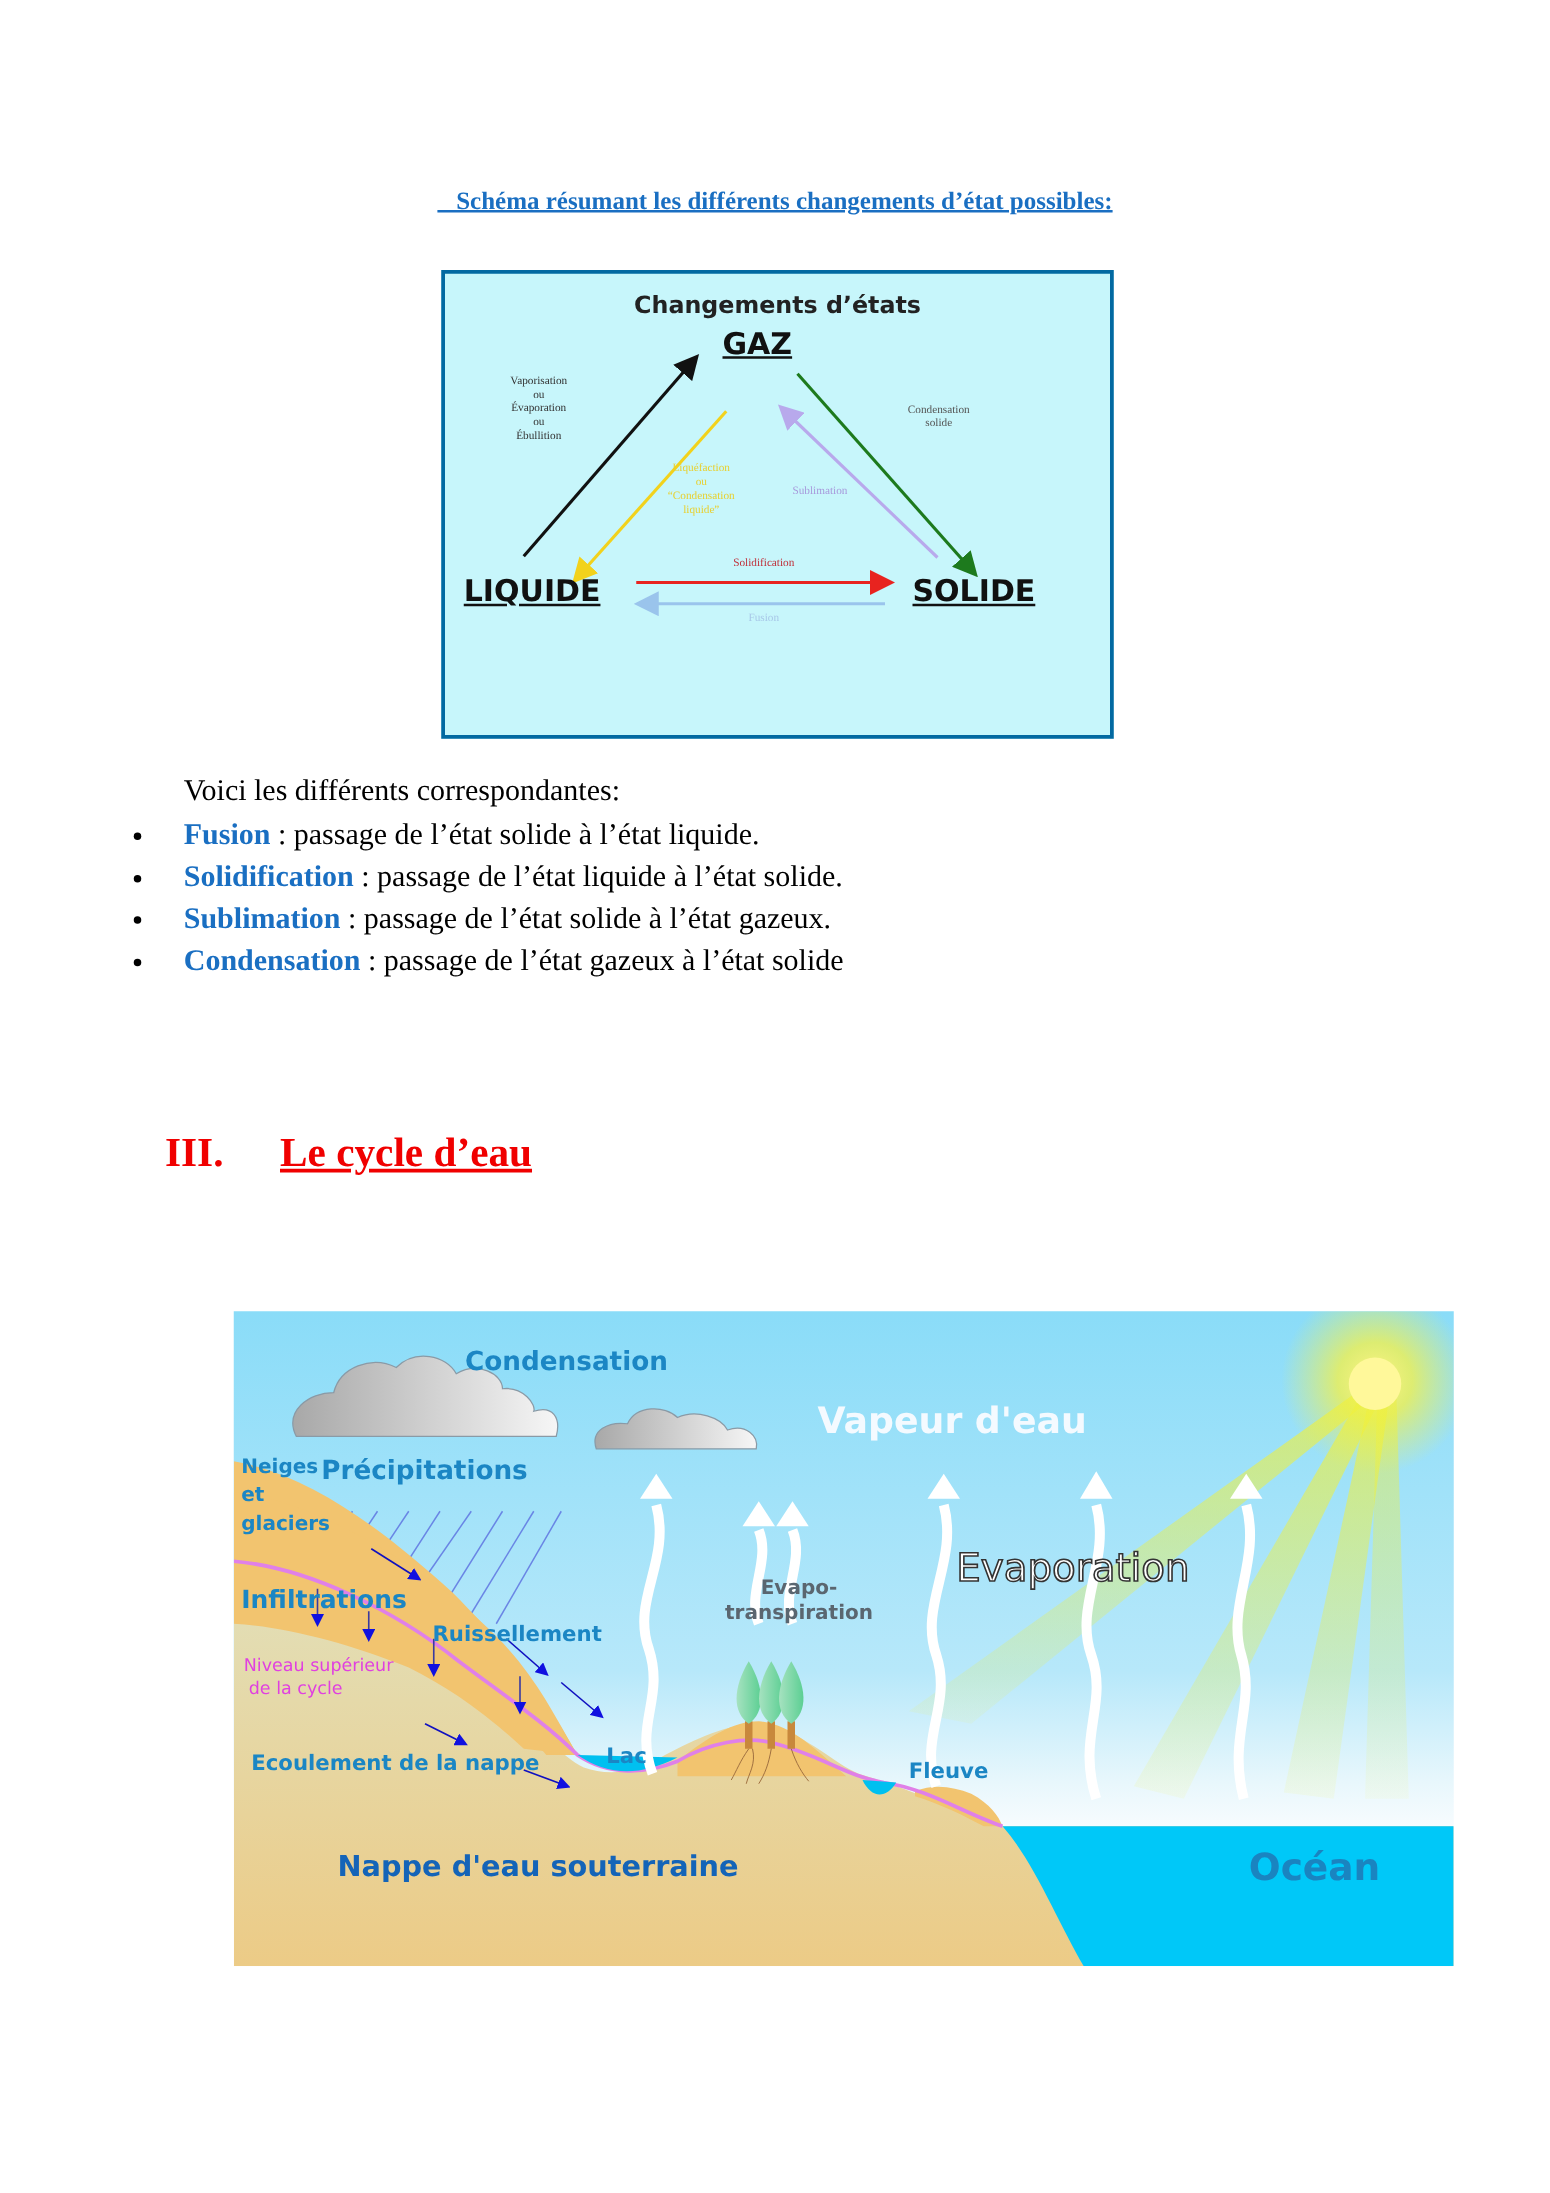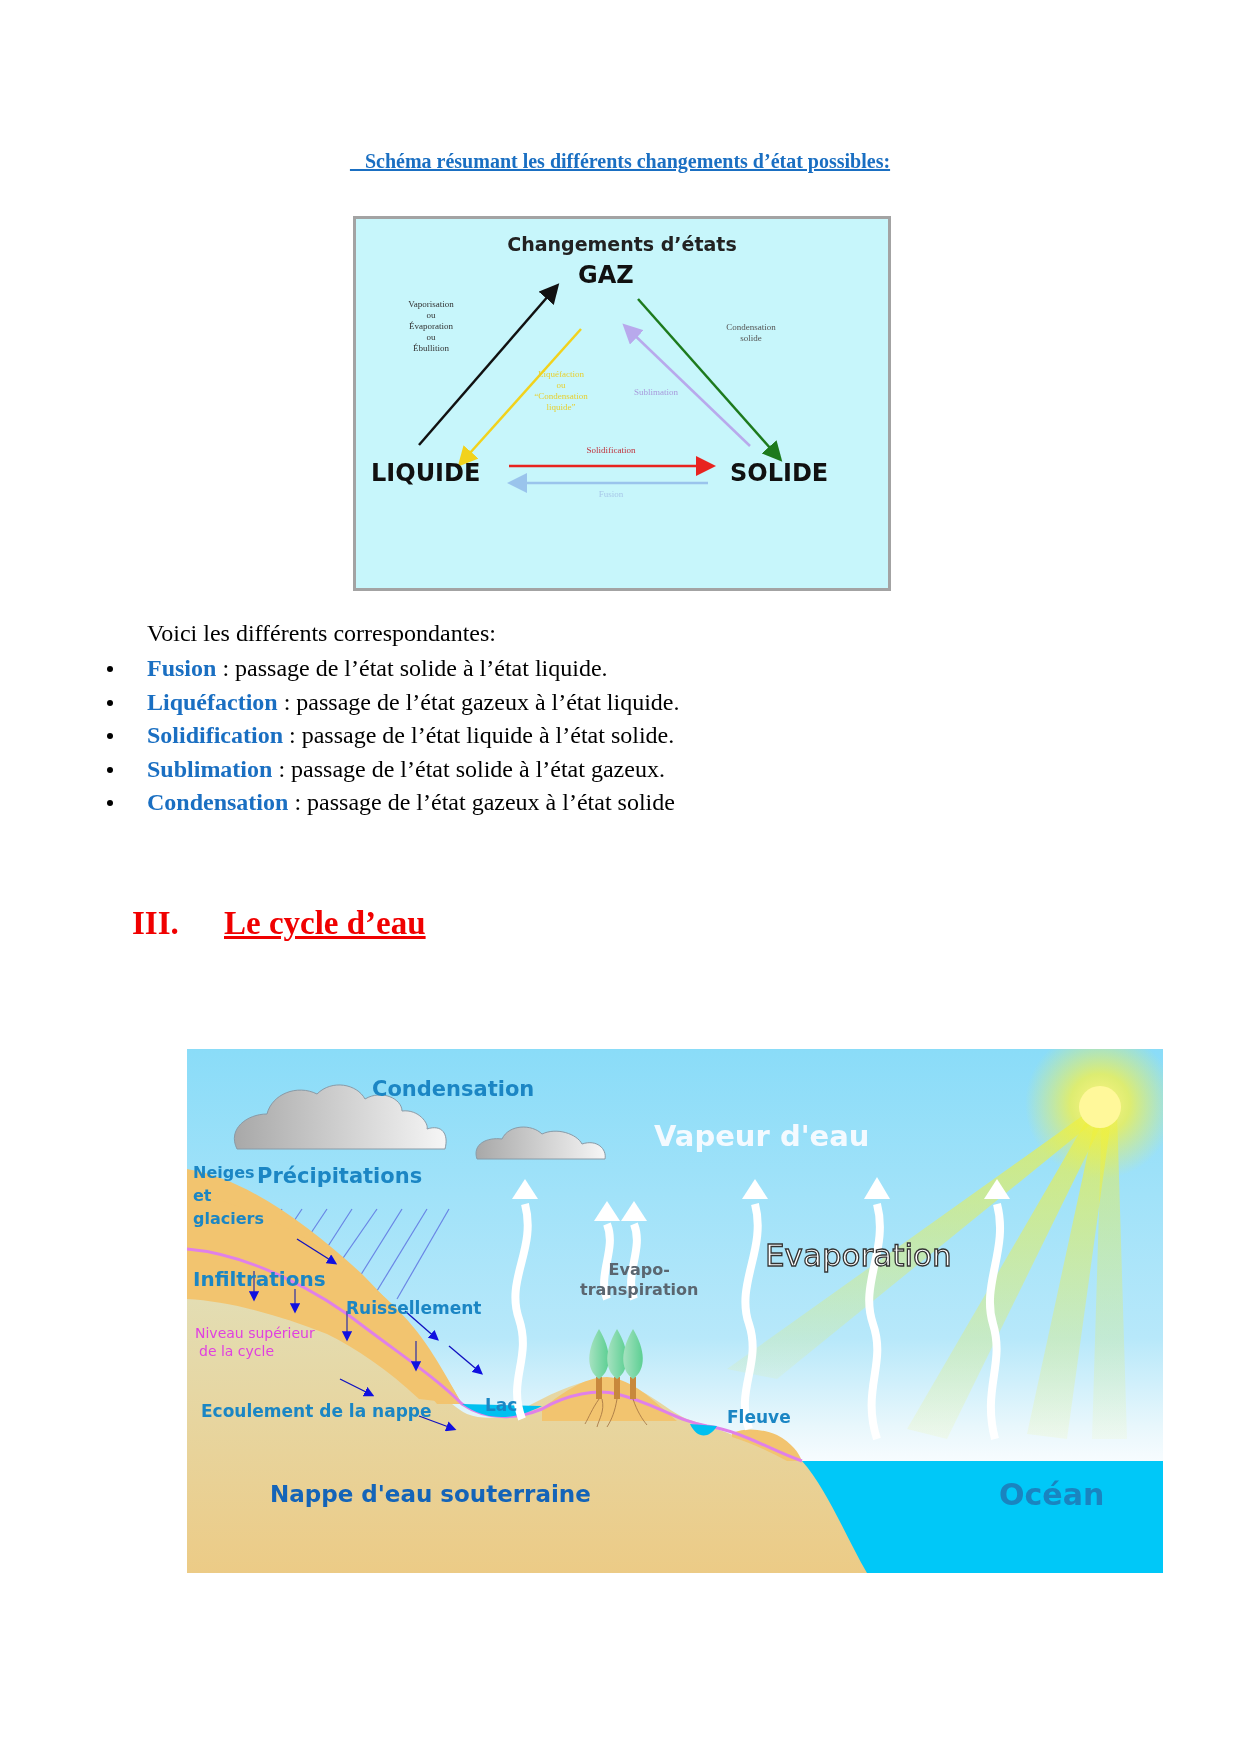--- a/index.html
+++ b/index.html
@@ -2,24 +2,24 @@
 <html><head>
 <meta charset="utf-8">
 <style>
   html, body { margin: 0; padding: 0; background: #ffffff; }
   body { width: 1240px; height: 1754px; position: relative; overflow: hidden; font-family: "Liberation Serif", serif; color: #000; }
 
   .caption { position: absolute; top: 150px; left: 0; width: 1240px; text-align: center; }
   .caption span { font-family: "Liberation Serif", serif; font-weight: bold; font-size: 20px; color: #1a6fc2; text-decoration: underline; text-decoration-color: #1a6fc2; white-space: pre; }
 
   
-  .tri { position: absolute; left: 353px; top: 216px; width: 532px; height: 369px; border: 3px solid #a3a3a3; background: #c7f6fb; }
+  .tri { position: absolute; left: 353px; top: 216px; width: 532px; height: 369px; border: 3px solid #0369a1; background: #c7f6fb; }
   .tri svg { position: absolute; left: 0; top: 0; }
   .tri .t-title { position: absolute; left: 0; width: 100%; top: 14px; text-align: center; font-family: "DejaVu Sans", sans-serif; font-weight: bold; font-size: 19px; color: #222; }
-  .tri .node { position: absolute; font-family: "DejaVu Sans", sans-serif; font-weight: bold; font-size: 24px; color: #111; }
+  .tri .node { position: absolute; font-family: "DejaVu Sans", sans-serif; font-weight: bold; font-size: 24px; color: #111; text-decoration: underline; }
   .tri .small { position: absolute; font-family: "Liberation Serif", serif; font-size: 9px; line-height: 11px; text-align: center; }
 
   .defs-intro { position: absolute; left: 147px; top: 620px; font-size: 24px; }
   .defs { position: absolute; left: 100px; top: 653px; margin: 0; padding: 0; list-style: none; }
   .defs li { position: relative; height: 33.5px; font-size: 24px; line-height: 30px; padding-left: 47px; white-space: nowrap; }
   .defs li .bullet { position: absolute; left: 7px; top: 13px; width: 6px; height: 6px; border-radius: 50%; background: #000; }
   .defs li .term { color: #1a6fc2; font-weight: bold; }
 
   .section { position: absolute; left: 132px; top: 905px; color: #f00000; font-weight: bold; font-size: 33px; }
   .section .num { display: inline-block; width: 92px; }
@@ -93,21 +93,20 @@
     <div>Solidification</div>
   </div>
   <div class="small" style="left:225px; top:270px; width:60px; color:#a8c8e8;">
     <div>Fusion</div>
   </div>
 </div>
 
 <div class="defs-intro">Voici les différents correspondantes:</div>
 <ul class="defs">
   <li><span class="bullet"></span><span class="term">Fusion</span><span> : passage de l’état solide à l’état liquide.</span></li>
-  <li><span class="bullet"></span><span class="term">Liquéfaction</span><span> : passage de l’état gazeux à l’état liquide.</span></li>
   <li><span class="bullet"></span><span class="term">Solidification</span><span> : passage de l’état liquide à l’état solide.</span></li>
   <li><span class="bullet"></span><span class="term">Sublimation</span><span> : passage de l’état solide à l’état gazeux.</span></li>
   <li><span class="bullet"></span><span class="term">Condensation</span><span> : passage de l’état gazeux à l’état solide</span></li>
 </ul>
 
 <div class="section">
   <span class="num">III.</span><span class="title">Le cycle d’eau</span>
 </div>
 
 <div class="cycle">

